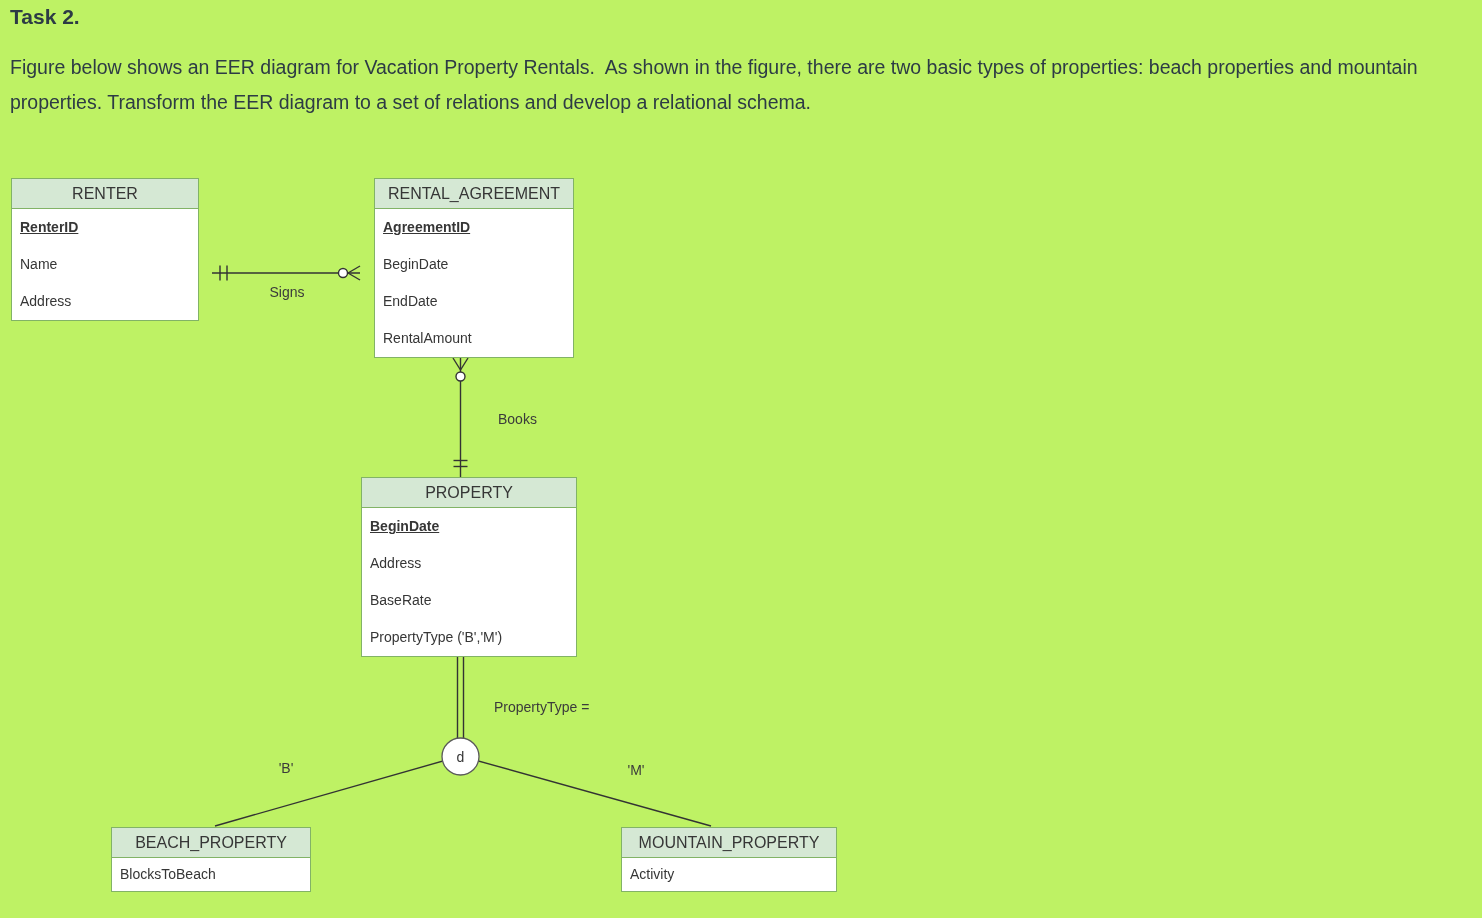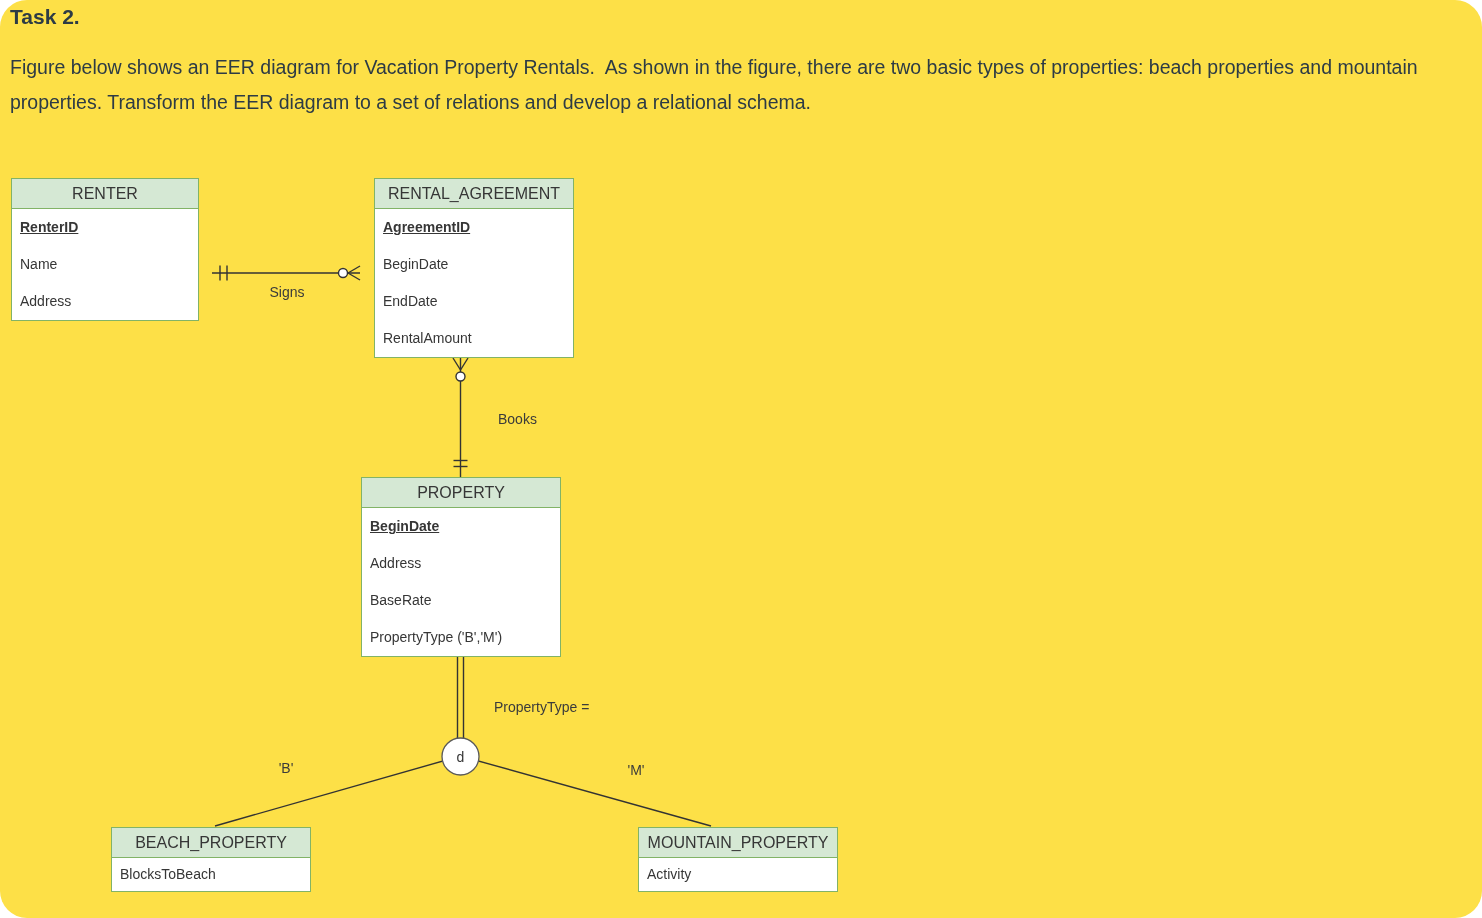--- a/index.html
+++ b/index.html
@@ -2,23 +2,22 @@
 <html><head>
 <meta charset="utf-8">
 <style>
   * { margin: 0; padding: 0; box-sizing: border-box; }
   html, body { background: #ffffff; }
   body { font-family: "Liberation Sans", sans-serif; }
   .page {
     position: relative;
     width: 1482px;
     height: 918px;
-    background: #fde047;
+    background: #bef264;
     overflow: hidden;
-    border-radius: 27px;
   }
   .doc-text { position: absolute; left: 10px; top: 5px; width: 1462px; }
   .task-heading {
     font-size: 21px;
     font-weight: bold;
     color: #2d3b45;
     margin-bottom: 21px;
   }
   .task-intro {
     font-size: 19.5px;
@@ -133,38 +132,38 @@
   <div class="entity" style="left:361px; top:178px; width:200px;margin-left:13px;">
     <div class="entity-header">RENTAL_AGREEMENT</div>
     <div class="entity-body">
       <div class="attr pk">AgreementID</div>
       <div class="attr">BeginDate</div>
       <div class="attr">EndDate</div>
       <div class="attr">RentalAmount</div>
     </div>
   </div>
 
-  <div class="entity" style="left:361px; top:477px; width:200px;">
+  <div class="entity" style="left:361px; top:477px; width:216px;">
     <div class="entity-header">PROPERTY</div>
     <div class="entity-body">
       <div class="attr pk">BeginDate</div>
       <div class="attr">Address</div>
       <div class="attr">BaseRate</div>
       <div class="attr">PropertyType ('B','M')</div>
     </div>
   </div>
 
   <div class="entity small" style="left:111px; top:827px; width:200px;">
     <div class="entity-header">BEACH_PROPERTY</div>
     <div class="entity-body">
       <div class="attr">BlocksToBeach</div>
     </div>
   </div>
 
-  <div class="entity small" style="left:638px; top:827px; width:200px;">
+  <div class="entity small" style="left:621px; top:827px; width:216px;">
     <div class="entity-header">MOUNTAIN_PROPERTY</div>
     <div class="entity-body">
       <div class="attr">Activity</div>
     </div>
   </div>
 
   <div class="conn-label centered" style="left:258px; top:240px; width:58px;margin-top:44px;">Signs</div>
   <div class="conn-label" style="left:498px; top:411px;">Books</div>
   <div class="conn-label" style="left:494px; top:699px;">PropertyType =</div>
   <div class="conn-label centered" style="left:270px; top:760px; width:32px;">'B'</div>

